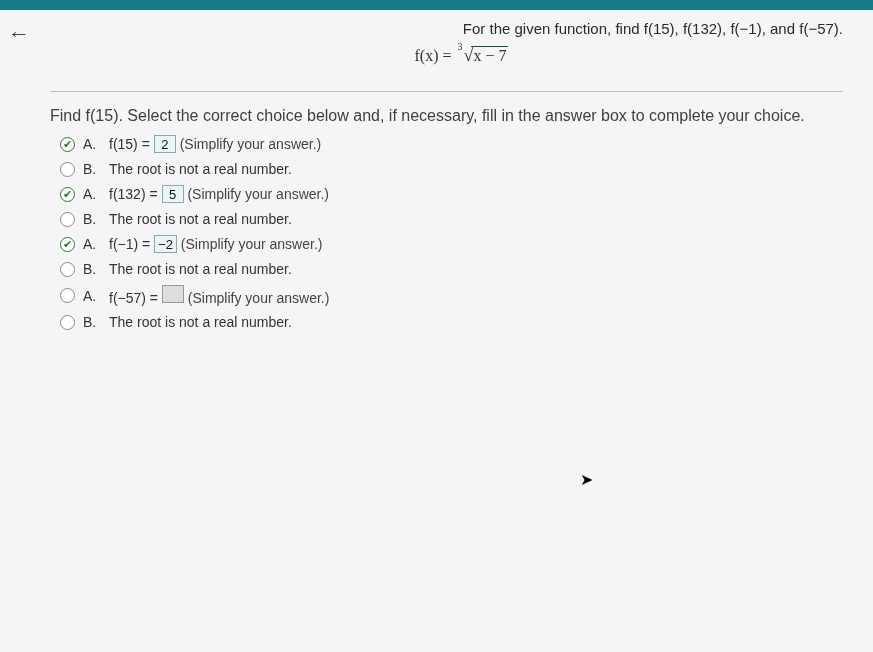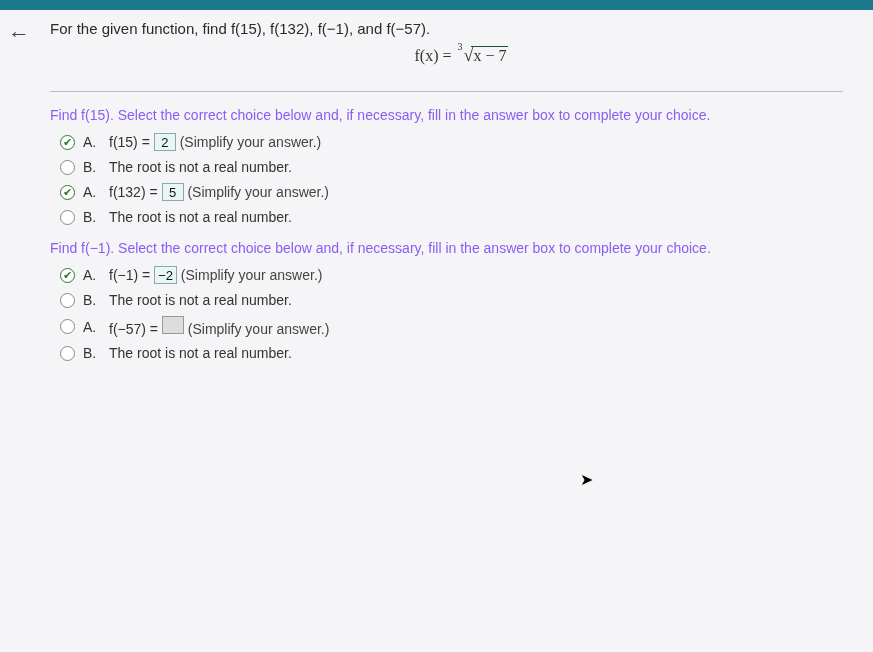--- a/index.html
+++ b/index.html
@@ -26,20 +26,21 @@
     left: 8px;
     top: 18px;
     font-size: 22px;
     color: #444;
     font-weight: bold;
   }
   .question-intro {
     font-size: 15px;
     color: #2a2a2a;
     margin-bottom: 0;
+    text-align: right;
   }
   .formula {
     font-size: 16px;
     margin: 8px 0 0 30px;
     font-family: 'Times New Roman', serif;
     text-align: center;
   }
   .formula .root-wrap {
     position: relative;
     display: inline-block;
@@ -71,22 +72,22 @@
     position: absolute;
     right: 0;
     top: -4px;
     width: 30px;
     height: 8px;
     border: 1px solid #aaa;
     border-radius: 3px;
     background: #eee;
   }
   .prompt {
-    font-size: 14px;
-    color: #8b5cf6;
+    font-size: 16px;
+    color: #404040;
     margin: 15px 0 10px 0;
   }
   .option {
     display: flex;
     align-items: center;
     gap: 8px;
     margin: 8px 0 8px 10px;
     font-size: 14px;
   }
   .radio {
@@ -178,21 +179,20 @@
     <span>
       <span>f(132) = </span><span class="answer-box">5</span><span class="hint"> (Simplify your answer.)</span>
     </span>
   </div>
   <div class="option">
     <span class="radio"></span>
     <span class="opt-label">B.</span>
     <span>The root is not a real number.</span>
   </div>
 
-  <div class="prompt">Find f(−1). Select the correct choice below and, if necessary, fill in the answer box to complete your choice.</div>
   <div class="option">
     <span class="radio selected"></span>
     <span class="opt-label">A.</span>
     <span>
       <span>f(−1) = </span><span class="answer-box">−2</span><span class="hint"> (Simplify your answer.)</span>
     </span>
   </div>
   <div class="option">
     <span class="radio"></span>
     <span class="opt-label">B.</span>

